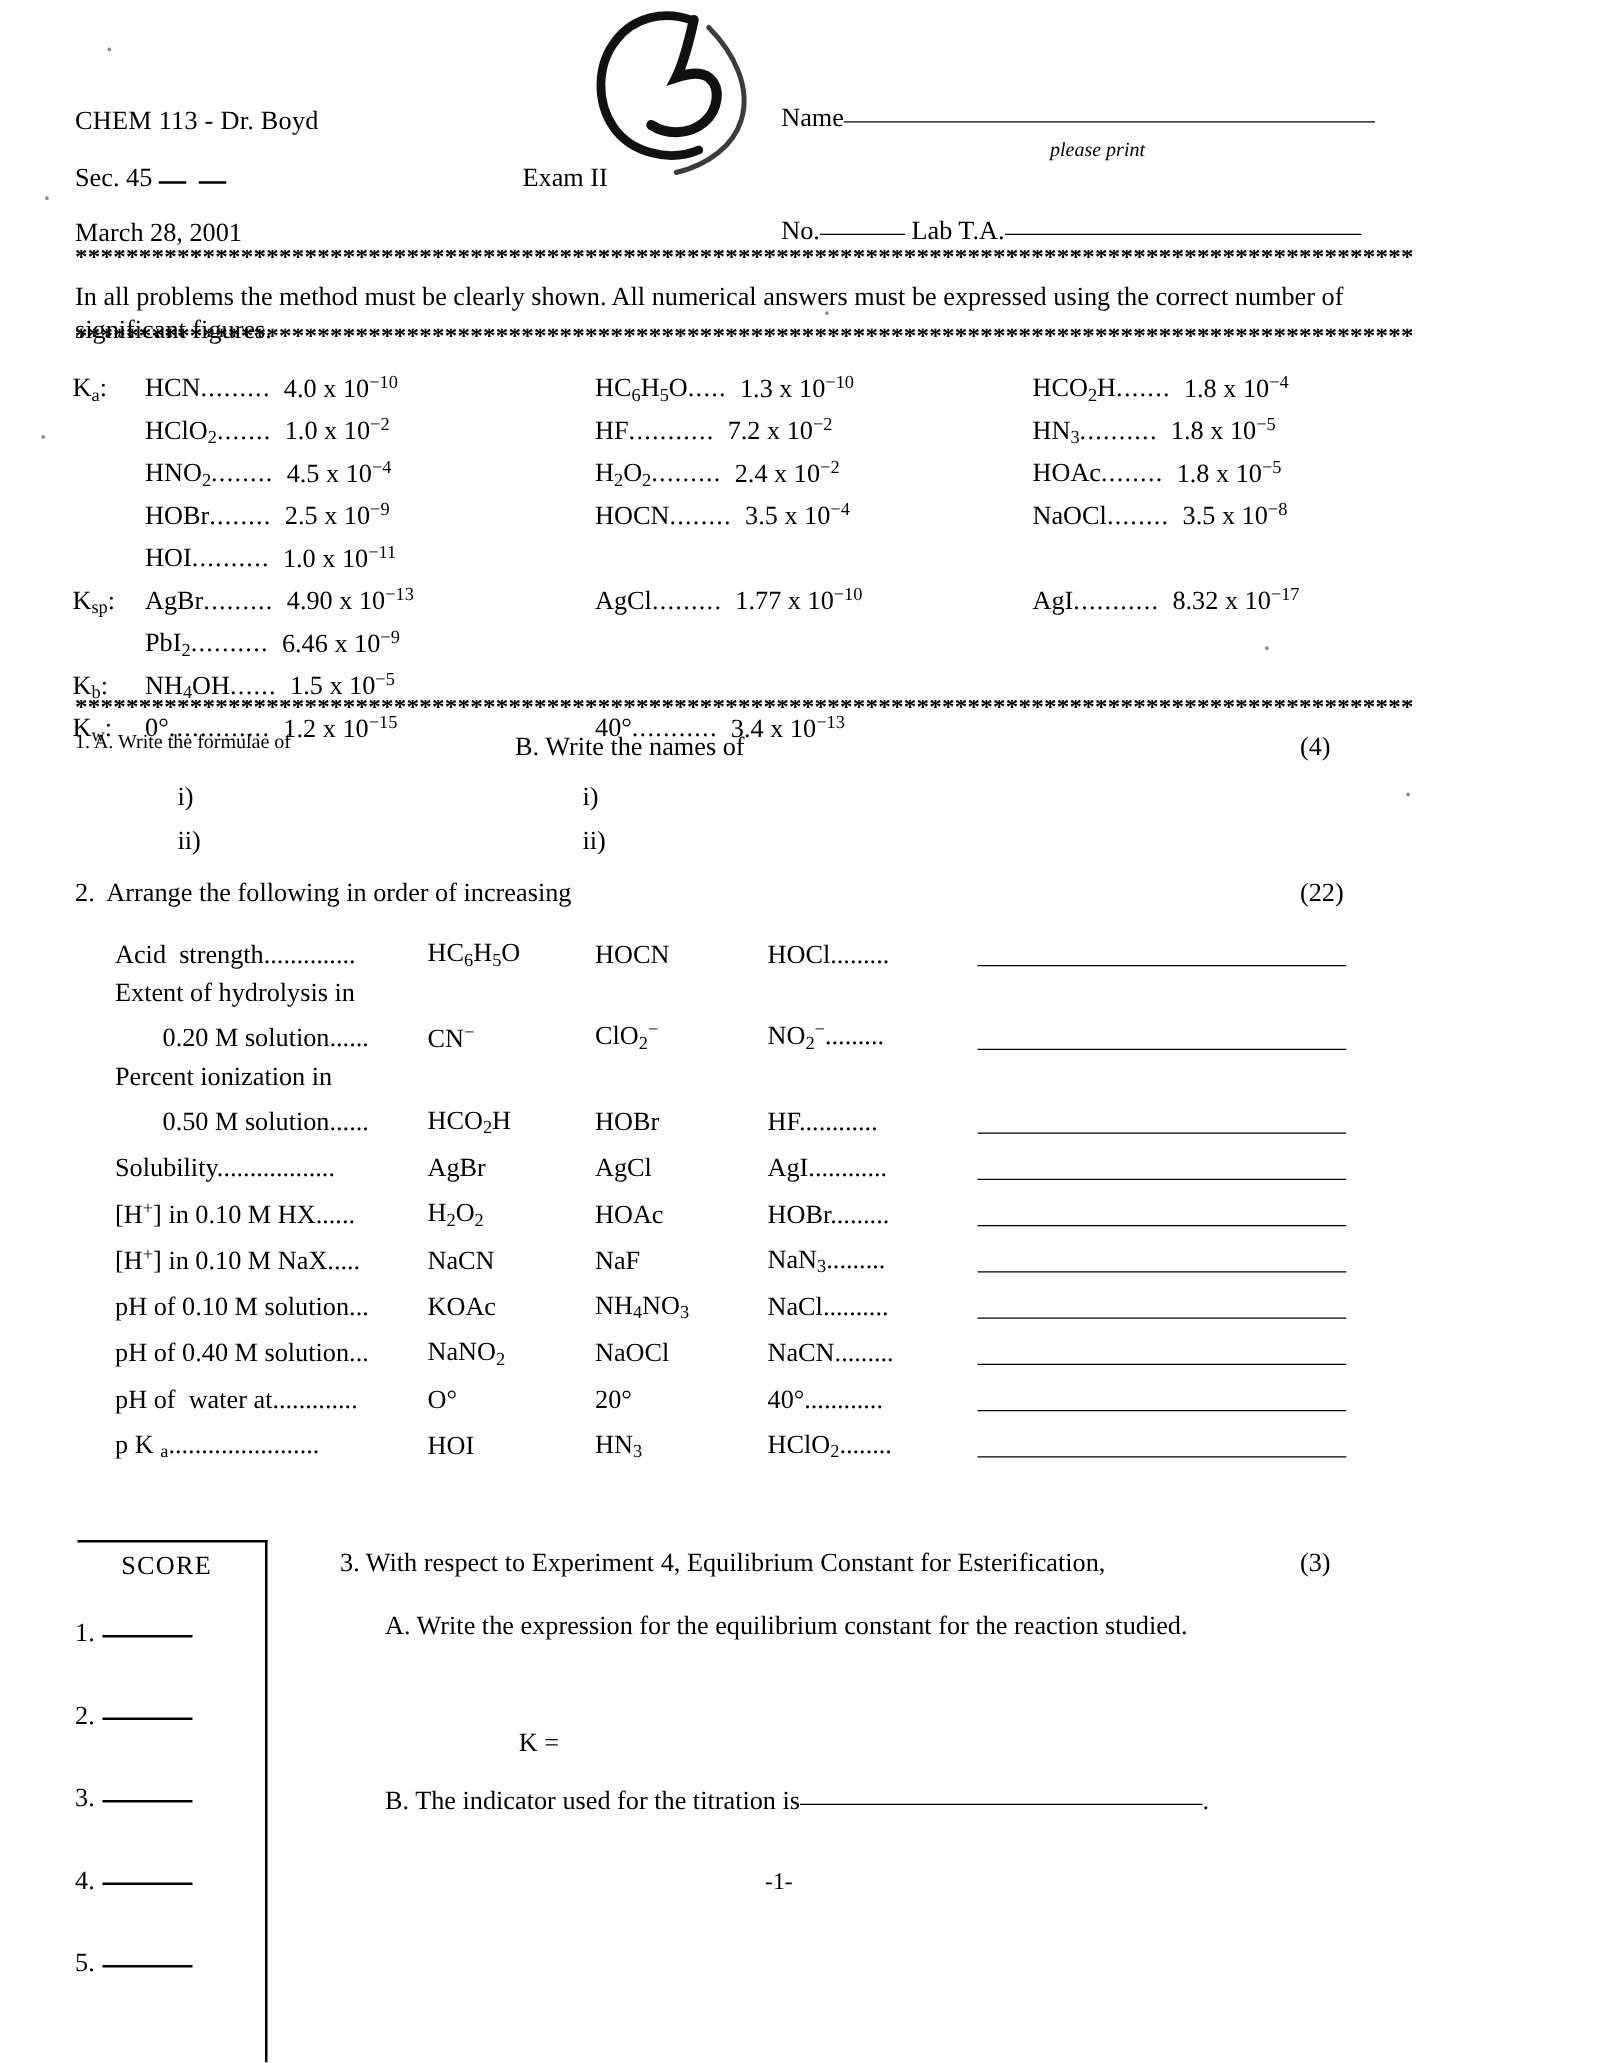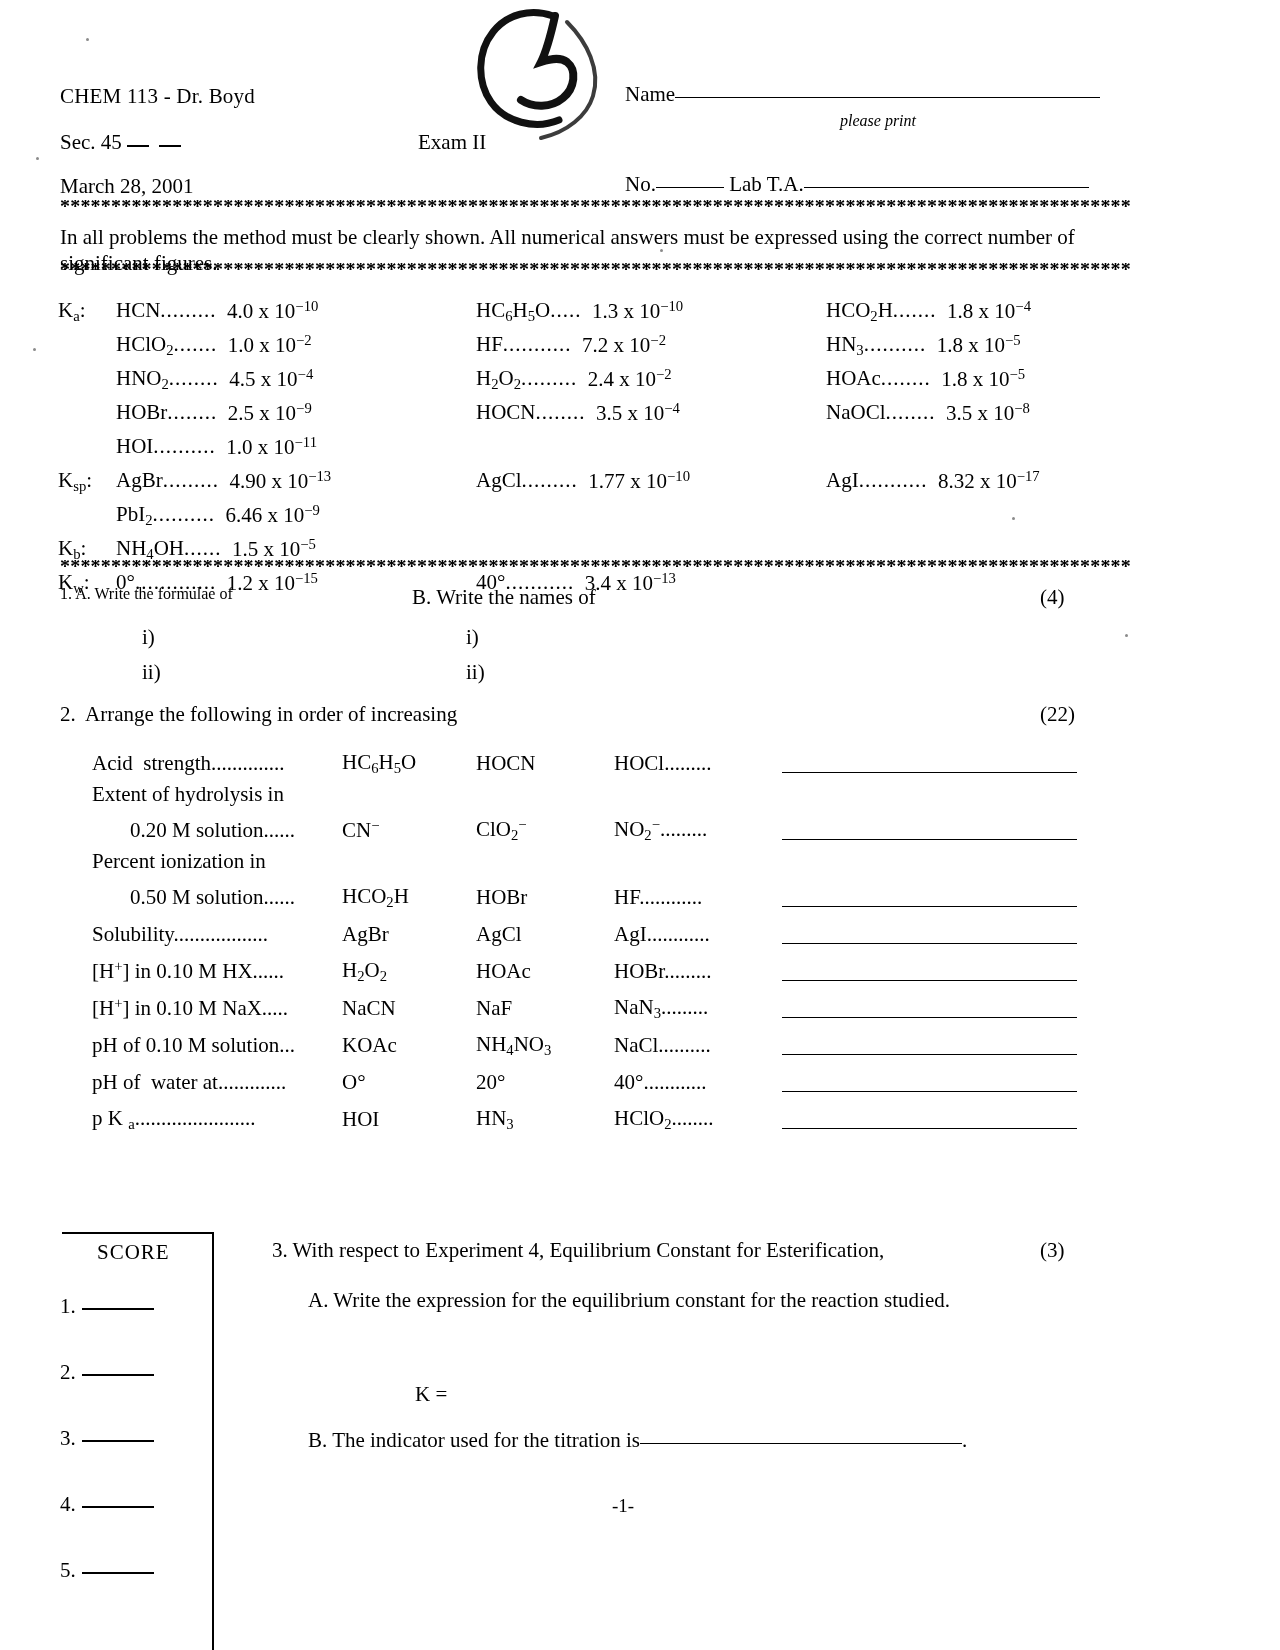--- a/index.html
+++ b/index.html
@@ -407,20 +407,27 @@
 
 
     <div class="q2row">
       <div class="q2lead">pH of 0.10 M solution...</div>
       <div class="q2i1">KOAc</div>
       <div class="q2i2">NH<sub>4</sub>NO<sub>3</sub></div>
       <div class="q2i3">NaCl..........</div>
       <div class="answerline"></div>
     </div>
 
+    <div class="q2row">
+      <div class="q2lead">pH of 0.40 M solution...</div>
+      <div class="q2i1">NaNO<sub>2</sub></div>
+      <div class="q2i2">NaOCl</div>
+      <div class="q2i3">NaCN.........</div>
+      <div class="answerline"></div>
+    </div>
 
     <div class="q2row">
       <div class="q2lead">pH of&nbsp; water at.............</div>
       <div class="q2i1">O°</div>
       <div class="q2i2">20°</div>
       <div class="q2i3">40°............</div>
       <div class="answerline"></div>
     </div>
 
     <div class="q2row">

